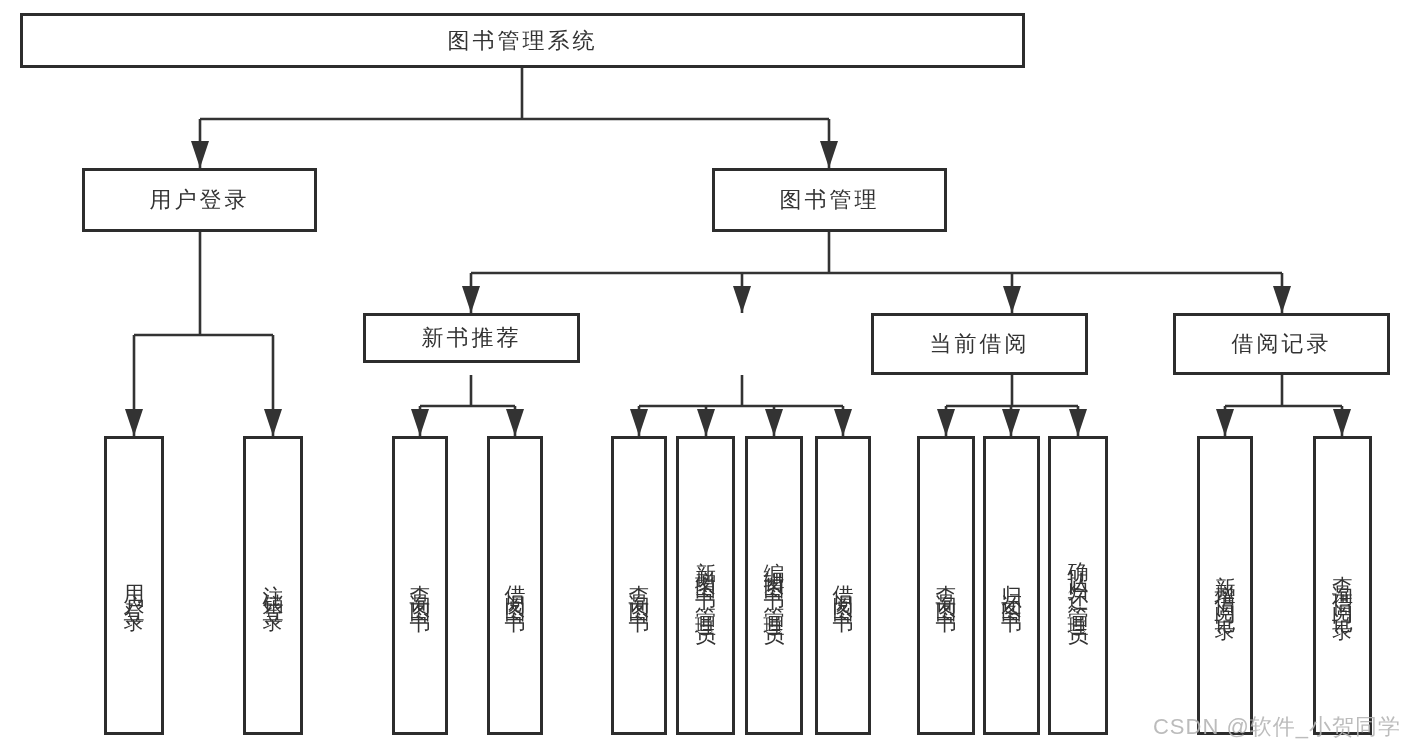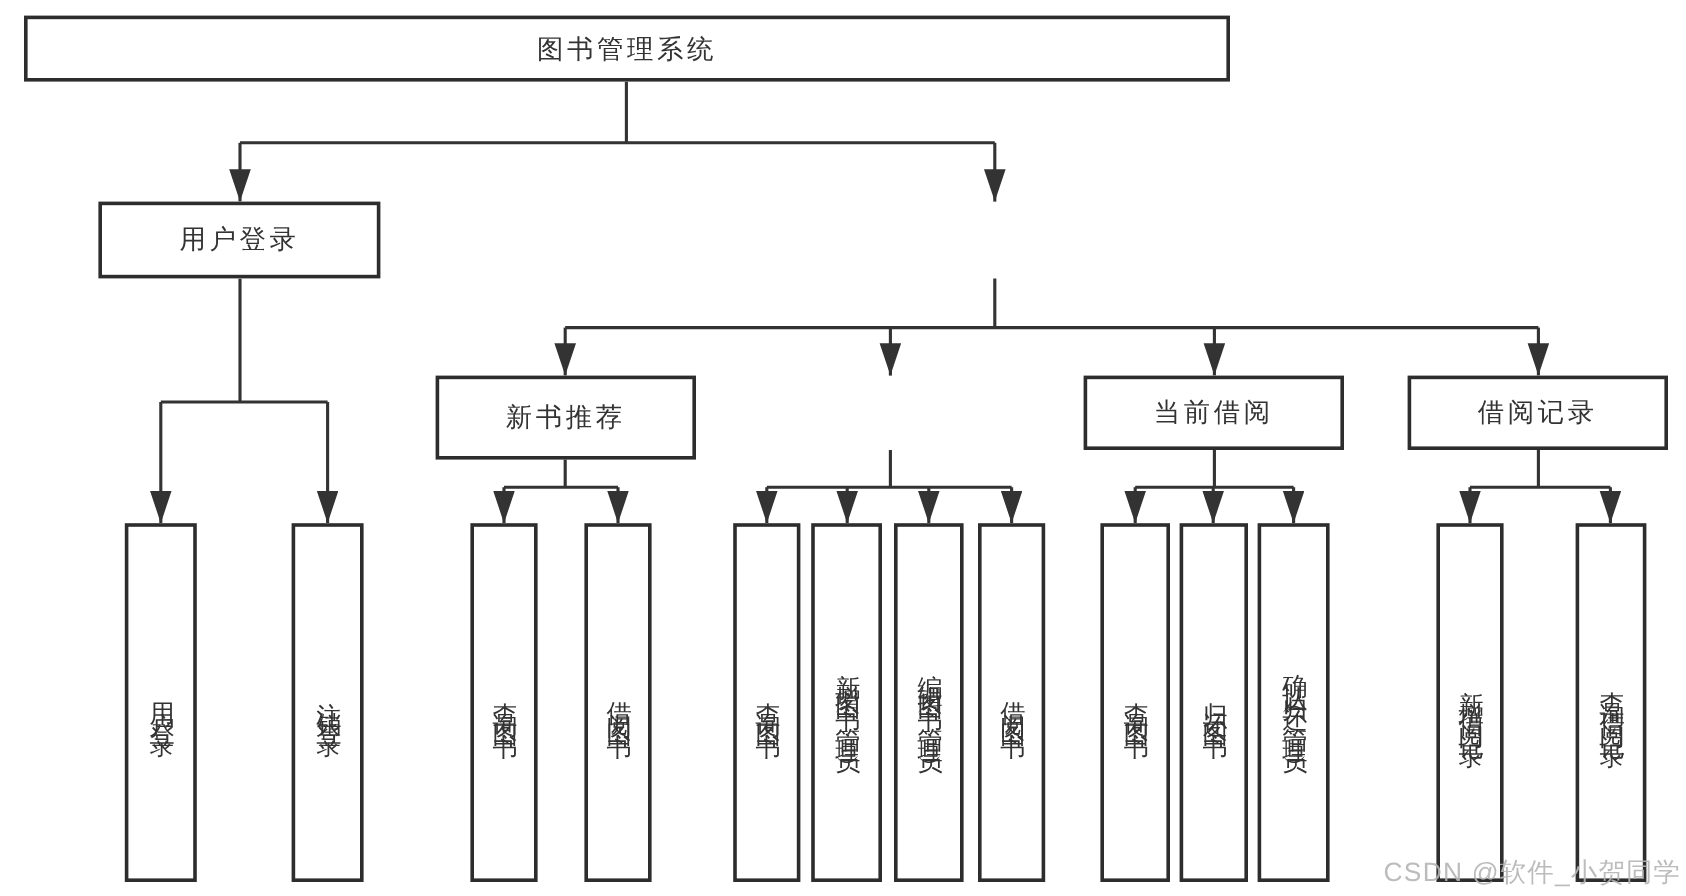--- a/index.html
+++ b/index.html
@@ -94,25 +94,28 @@
     </g>
   </svg>
 
   <div class="box h" style="left:20px;top:13px;width:1005px;height:55px">
     <span class="label">图书管理系统</span>
   </div>
 
   <div class="box h" style="left:82px;top:168px;width:235px;height:64px">
     <span class="label">用户登录</span>
   </div>
+  <div class="box h" style="left:712px;top:168px;width:235px;height:64px">
+    <span class="label">图书管理</span>
+  </div>
 
-  <div class="box h" style="left:363px;top:313px;width:217px;height:70px">
+  <div class="box h" style="left:363px;top:313px;width:217px;height:50px">
     <span class="label">新书推荐</span>
   </div>
-  <div class="box h" style="left:903px;top:313px;width:217px;height:62px">
+  <div class="box h" style="left:871px;top:313px;width:217px;height:62px">
     <span class="label">当前借阅</span>
   </div>
   <div class="box h" style="left:1173px;top:313px;width:217px;height:62px">
     <span class="label">借阅记录</span>
   </div>
 
   <div class="box v" style="left:104px;top:436px;width:60px;height:299px">
     <span class="label">用户登录</span>
   </div>
   <div class="box v" style="left:243px;top:436px;width:60px;height:299px">

